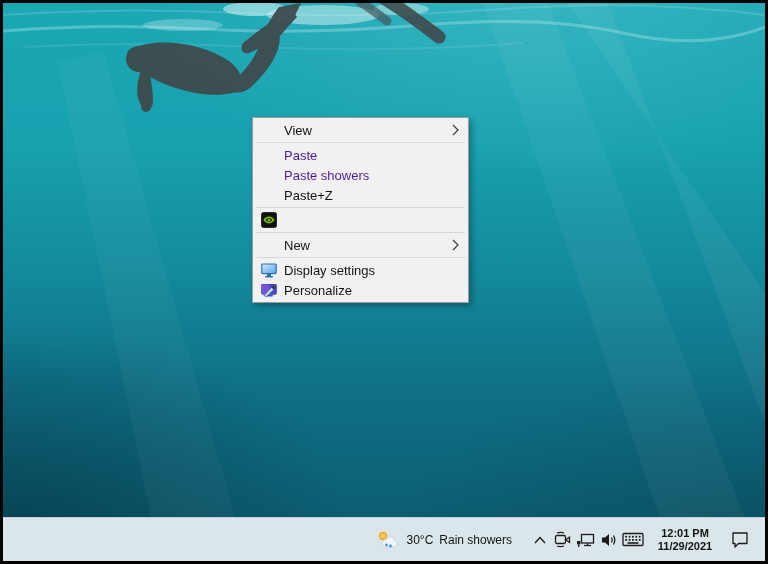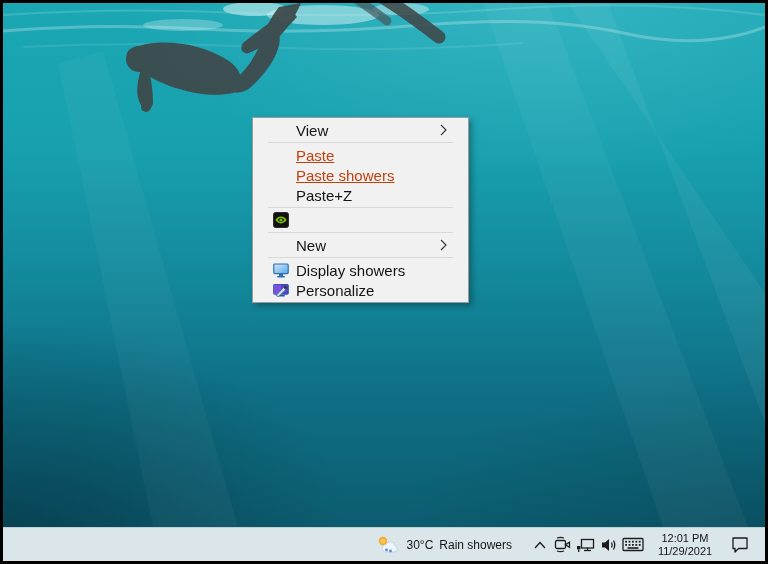--- a/index.html
+++ b/index.html
@@ -13,42 +13,42 @@
     background:
       radial-gradient(90% 55% at 70% 0%, rgba(140,230,238,0.22), rgba(140,230,238,0) 60%),
       radial-gradient(70% 60% at 0% 100%, rgba(2,36,48,0.45), rgba(2,36,48,0) 65%),
       radial-gradient(80% 50% at 100% 100%, rgba(4,48,62,0.28), rgba(4,48,62,0) 60%),
       linear-gradient(180deg, #1ba7b4 0%, #18a0af 28%, #13899c 52%, #0f7086 74%, #0c5c70 100%);
   }
   .wallpaper-svg { position:absolute; left:0; top:0; width:762px; height:524px; }
 
   
   .context-menu { position:absolute; left:249px; top:114px; width:217px;
-    background:#f1f1f1; border:1px solid #9b9b9b; padding:2px 12px;
-    box-shadow:3px 3px 6px rgba(0,0,0,0.30); font-size:15px; color:#141414; }
+    background:#f1f1f1; border:1px solid #9b9b9b; padding:2px 0;
+    box-shadow:3px 3px 6px rgba(0,0,0,0.30); font-size:13px; color:#141414; }
   .menu-item { display:flex; align-items:center; height:20px; cursor:default; }
   .menu-item .gutter { width:31px; display:flex; justify-content:center; align-items:center; flex:0 0 31px; }
   .menu-item .label { flex:1 1 auto; white-space:nowrap; }
-  .menu-item.disabled .label { color:#c2410c;text-decoration:underline; }
+  .menu-item.disabled .label { color:#4c1d95; }
   .menu-item .shortcut { margin-right:12px; color:#141414; }
   .menu-item .submenu-arrow { margin-right:9px; display:flex; align-items:center; }
   .menu-sep { height:1px; background:#d8d8d8; margin:2px 3px; }
 
   
-  .taskbar { position:absolute; left:0; right:0; bottom:0; height:34px;
+  .taskbar { position:absolute; left:0; right:0; bottom:0; height:44px;
     background:#dbe6ea; border-top:1px solid #c2d0d5;
     display:flex; align-items:center; justify-content:flex-end; padding-right:9px;
     color:#141414; font-size:12px;margin-top:8px; }
   .tb-weather { display:flex; align-items:center; gap:6px; height:34px; padding:0 6px; cursor:pointer; }
   .tb-weather .temp { margin-left:2px; }
   .tb-gap { width:10px; }
   .tb-btn { width:23px; height:34px; display:flex; align-items:center; justify-content:center; cursor:pointer; }
   .tb-btn svg { display:block; }
   .tb-clock { width:70px; height:34px; display:flex; flex-direction:column; justify-content:center;
-    align-items:center; font-size:11px; line-height:13px; margin:0 4px; cursor:pointer; text-align:center; }
+    align-items:center; font-size:11px; line-height:13px; margin:0 4px; cursor:pointer; text-align:center;font-weight:bold; }
   .tb-action { width:32px; height:34px; display:flex; align-items:center; justify-content:center; cursor:pointer; }
 
   .mono-icon { stroke:#1c1c1c; fill:none; stroke-width:1.3; }
 </style>
 </head>
 <body>
 
 <div class="frame">
 
   <div class="desktop">
@@ -151,21 +151,21 @@
                 <linearGradient id="scr" x1="0" y1="0" x2="1" y2="1">
               <stop offset="0" stop-color="#cfe9fb"></stop>
                   <stop offset="1" stop-color="#5aa7e8"></stop>
             </linearGradient>
               </defs>
             <rect x="0.8" y="1" width="14.4" height="9.6" rx="1" fill="url(#scr)" stroke="#2f6fae" stroke-width="1.2"></rect>
             <rect x="6" y="11" width="4" height="2" fill="#2f6fae"></rect>
             <rect x="4" y="13" width="8" height="1.4" rx="0.7" fill="#2f6fae"></rect>
           </svg>
         </span>
-        <span class="label">Display showers</span>
+        <span class="label">Display settings</span>
       </div>
 
       <div class="menu-item">
         <span class="gutter">
           <svg width="16" height="15" viewBox="0 0 16 15">
             <rect x="0.8" y="1.5" width="14.4" height="9.6" rx="1" fill="#5a3fd0" stroke="#2f4fae" stroke-width="1.2"></rect>
             <rect x="0.8" y="1.5" width="7" height="9.6" fill="#7b4fe0"></rect>
             <rect x="4" y="12" width="8" height="1.6" rx="0.8" fill="#2f4fae"></rect>
             <path d="M3,12.5 L10.5,4.5 L13,6.5 L5.5,13.5 Z" fill="#bfe2f5" stroke="#4a6a8a" stroke-width="0.8"></path>
             <path d="M10.5,4.5 L12.2,2.6 L14.6,4.6 L13,6.5 Z" fill="#3a3a3a"></path>

